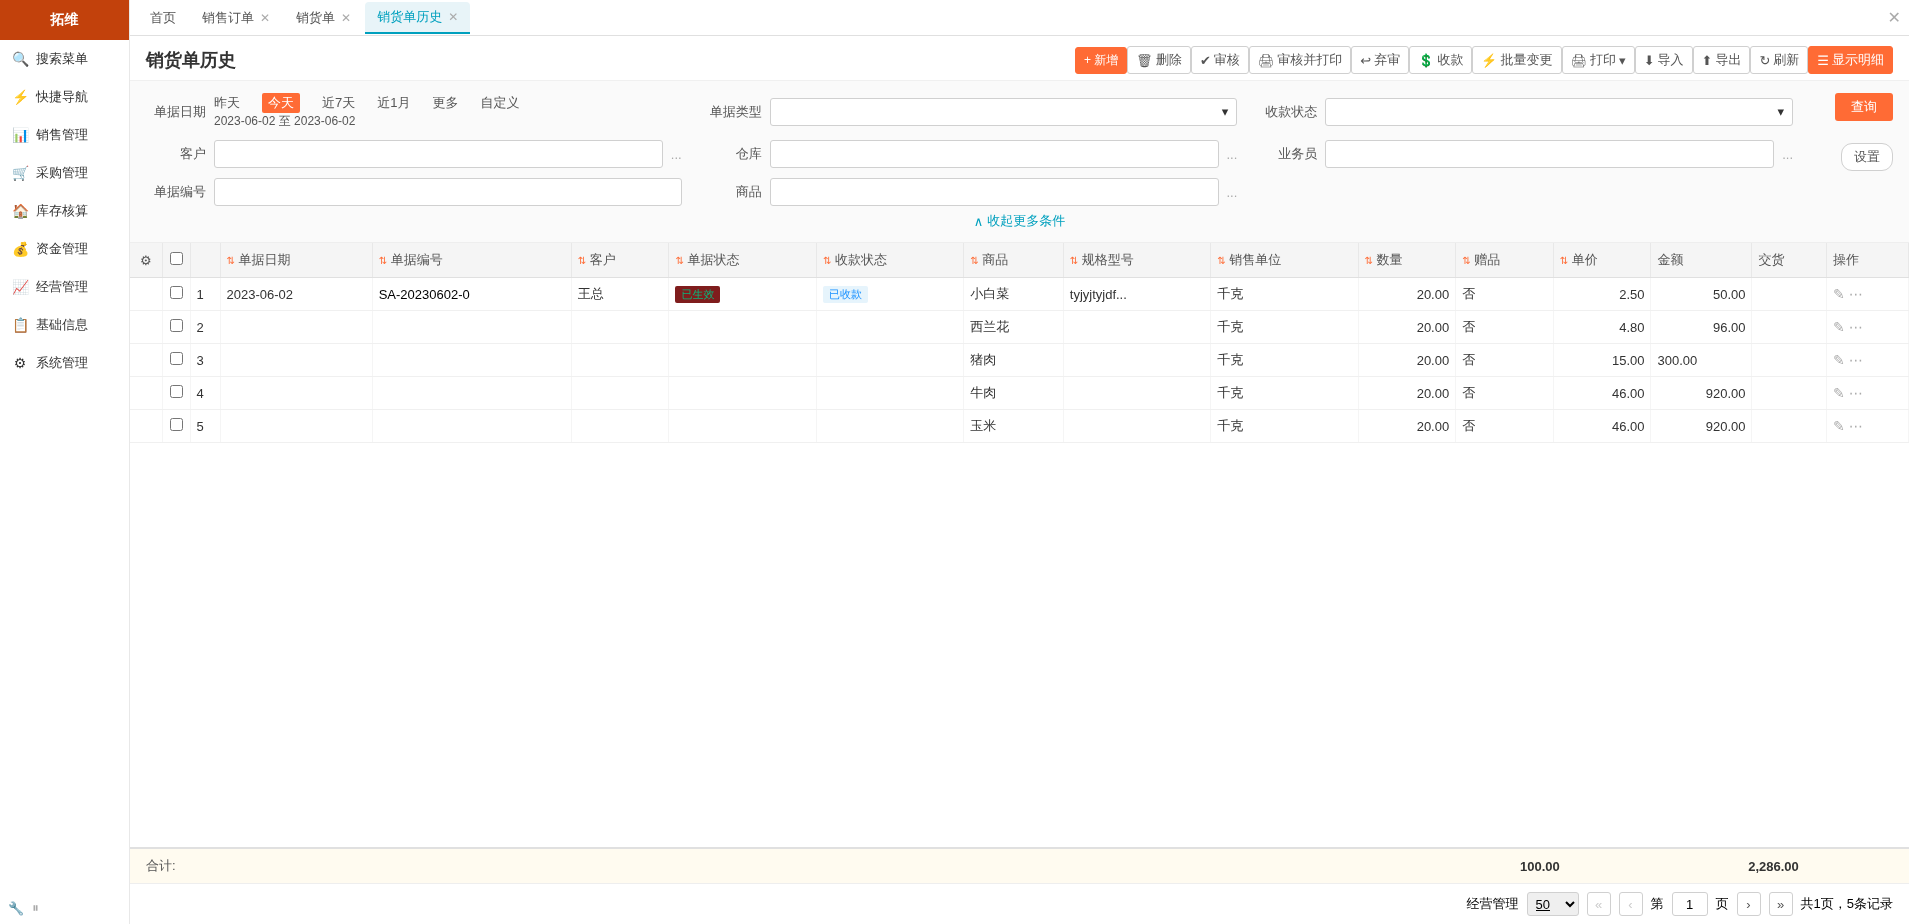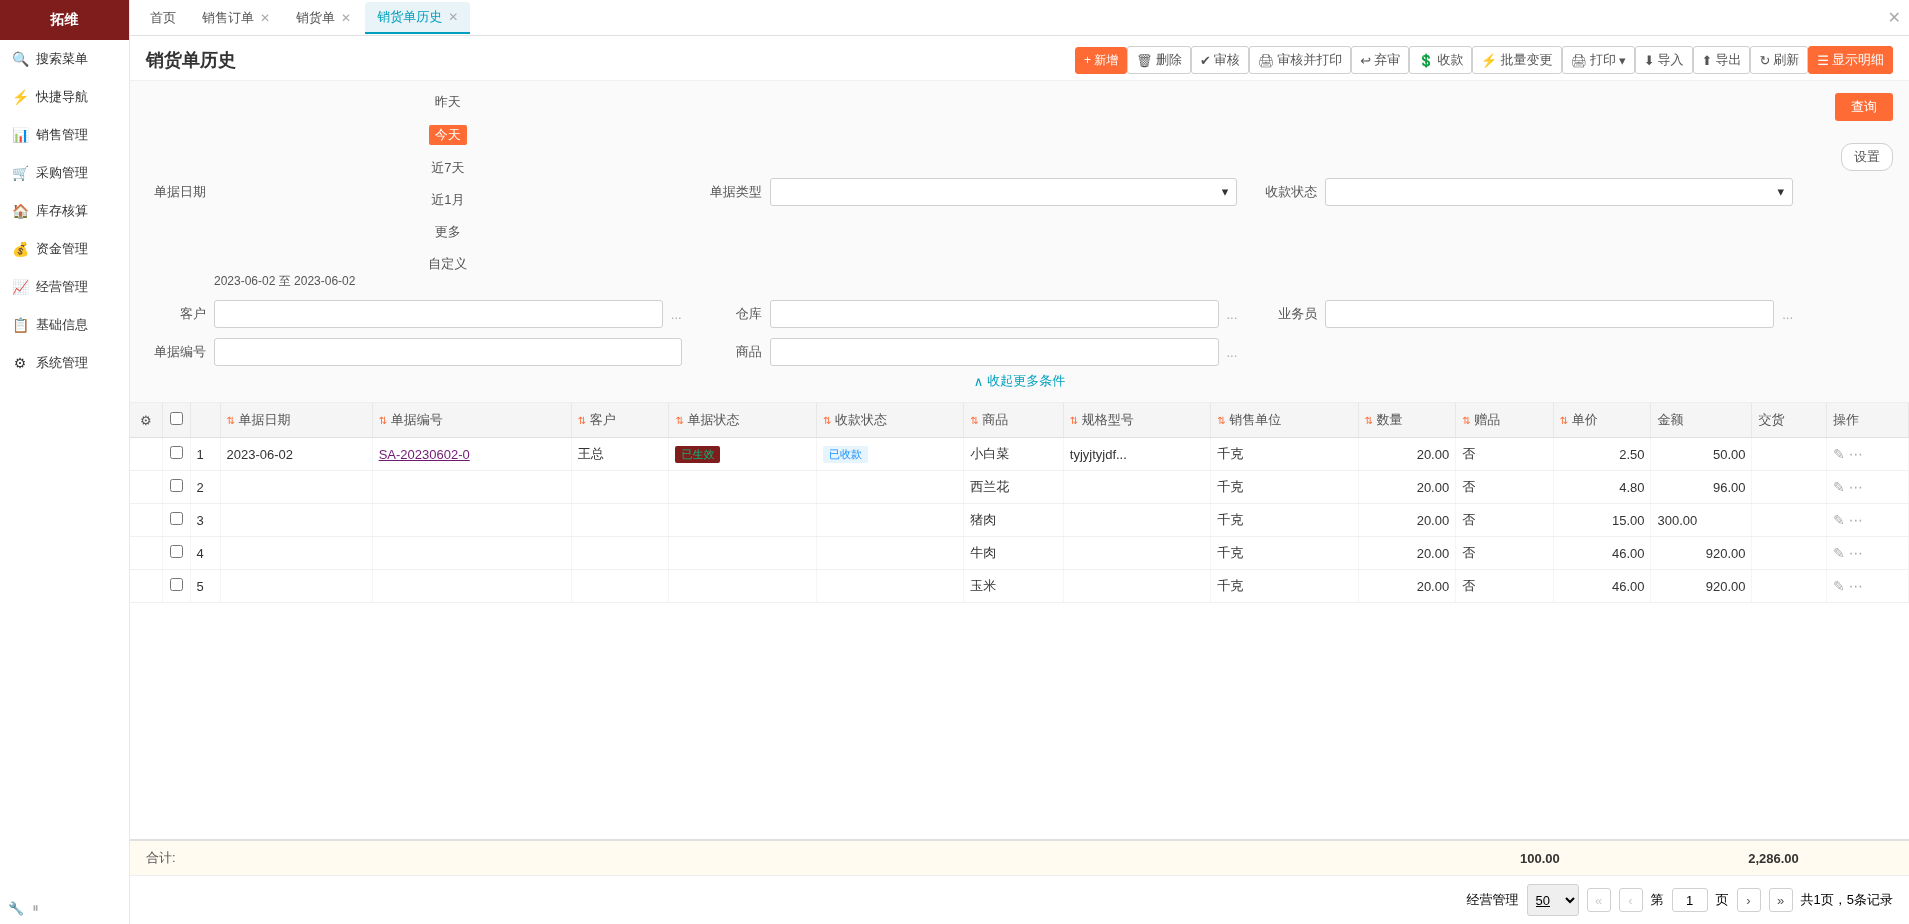--- a/index.html
+++ b/index.html
@@ -9,21 +9,21 @@
     .sidebar {
       width: 130px;
       background: #fff;
       border-right: 1px solid #e8e8e8;
       display: flex;
       flex-direction: column;
       flex-shrink: 0;
     }
     .sidebar-logo {
       height: 40px;
-      background: #7f1d1d;
+      background: #c2410c;
       display: flex;
       align-items: center;
       justify-content: center;
       color: #fff;
       font-size: 14px;
       font-weight: bold;
     }
     .sidebar-search {
       padding: 8px;
       display: flex;
@@ -169,24 +169,23 @@
       color: #333;
       cursor: pointer;
       display: flex;
       align-items: center;
       justify-content: space-between;
     }
     .filter-dots { color: #aaa; }
     .date-shortcuts {
       display: flex;
       align-items: center;
-      gap: 14px;
+      gap: 22px;
       font-size: 12px;
       color: #555;
-      flex-direction: column;
     }
     .date-shortcut {
       cursor: pointer;
       color: #555;
     }
     .date-shortcut.active {
       background: #ff6b35;
       color: #fff;
       padding: 1px 6px;
       border-radius: 2px;
@@ -256,21 +255,21 @@
       white-space: nowrap;
     }
     .status-badge {
       display: inline-block;
       padding: 1px 6px;
       border-radius: 2px;
       font-size: 11px;
     }
     .status-valid { background: #7f1d1d; color: #09b57a; }
     .status-paid { background: #e6f4fc; color: #1890ff; }
-    .link-text { color: #701a75; cursor: pointer; text-decoration: underline; }
+    .link-text { color: #000000; cursor: pointer; }
 
     
     .summary-row {
       background: #fffbf0;
       border-top: 2px solid #e0e0e0;
       padding: 8px 16px;
       display: flex;
       align-items: center;
       gap: 30px;
       font-size: 13px;
@@ -303,21 +302,21 @@
     .page-btn.disabled { color: #ccc; cursor: not-allowed; }
     .page-input {
       width: 36px;
       height: 24px;
       border: 1px solid #d0d0d0;
       border-radius: 3px;
       text-align: center;
       outline: none;
     }
     .per-page-select {
-      height: 32px;
+      height: 24px;
       border: 1px solid #d0d0d0;
       border-radius: 3px;
       padding: 0 4px;
       outline: none;
       text-decoration: underline;
     }
 
     
     .filter-right {
       display: flex;

